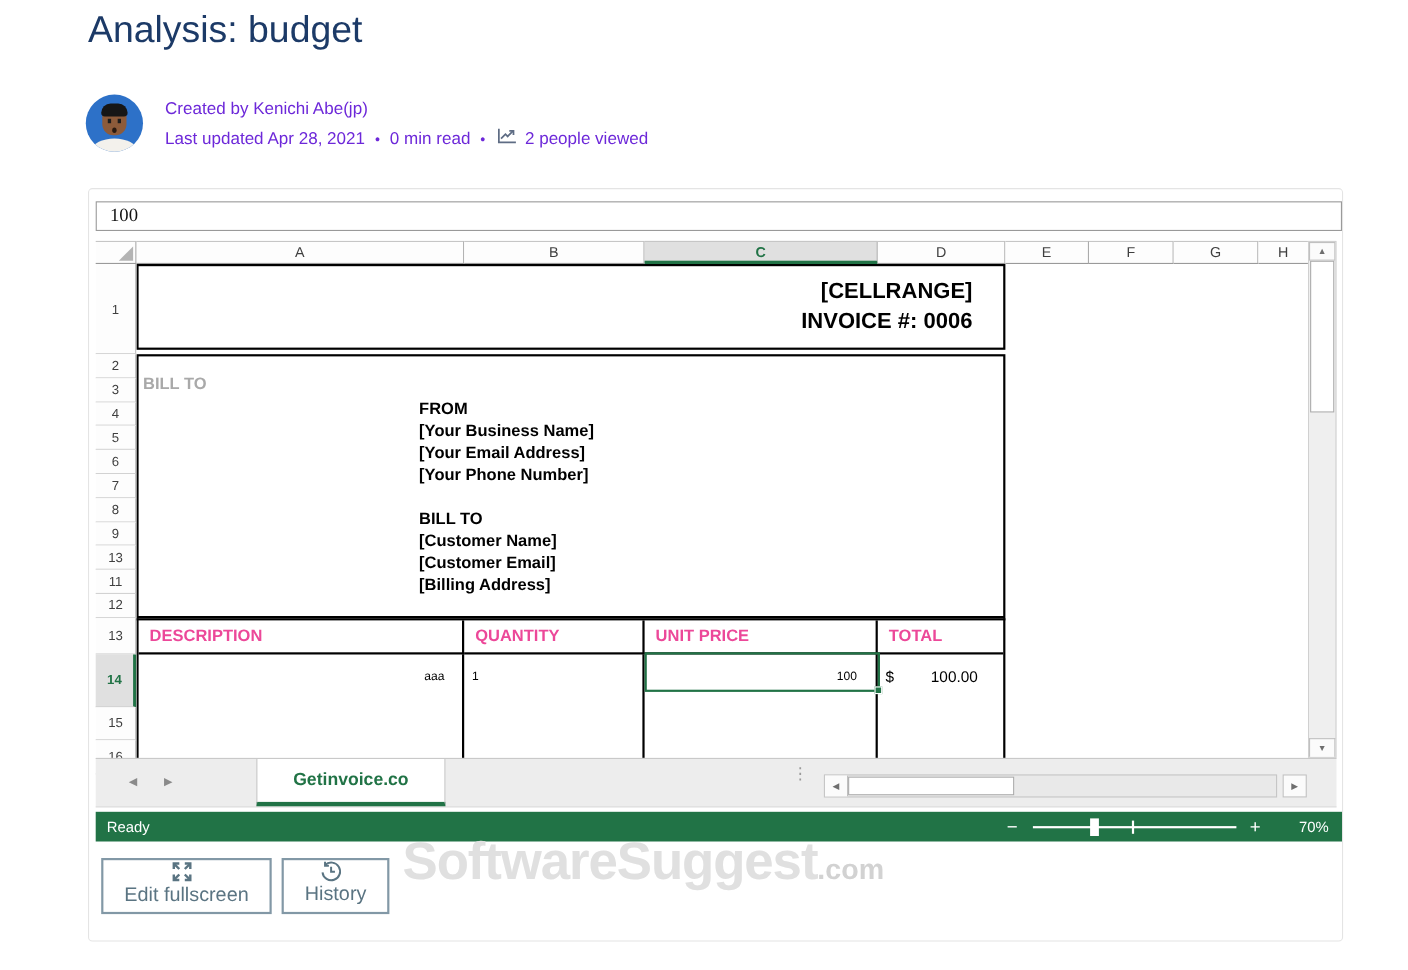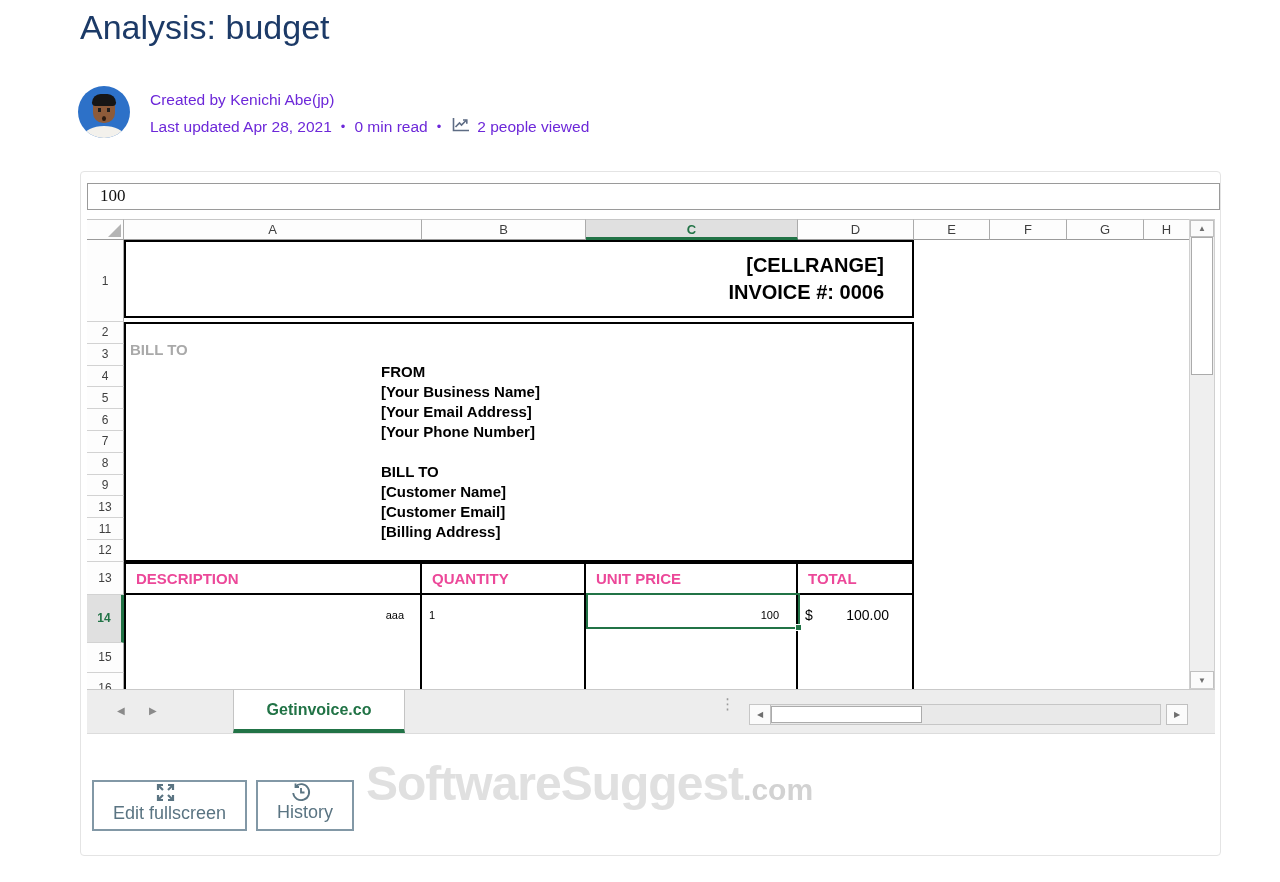--- a/index.html
+++ b/index.html
@@ -135,21 +135,21 @@
                 background:#fff; }
   .zoom-tick { position:absolute; left:90px; top:-5px; width:1.5px; height:12px;
                background:#fff; }
   .zoom-plus { font-size:17px; margin:0 22px 0 12px; }
   .zoom-pct { width:40px; text-align:right; }
 
   
   .watermark { position:absolute; left:285px; top:584px; z-index:0;
                font-weight:bold; color:#e0e0e0; font-size:48px; letter-spacing:-1px;
                white-space:nowrap; }
-  .watermark .suffix { font-size:30px; color:#d2d2d2; letter-spacing:0; }
+  .watermark .suffix { font-size:26px; color:#d2d2d2; letter-spacing:0; }
   .actions { position:absolute; left:11px; top:608px; display:flex; gap:9px; z-index:1; }
   .btn { height:51px; background:#fff; border:2px solid #8298a6; color:#5a7482;
          font-size:18px; display:flex; align-items:center; padding:0 19px;
          font-family:"Liberation Sans", sans-serif; cursor:pointer;flex-direction:column; }
   .btn svg { margin-right:9px; }
 </style>
 </head>
 <body>
 
 <div class="page">
@@ -290,20 +290,32 @@
         <div class="hs-btn">
             <span>◀</span>
           </div>
         <div class="hs-thumb"></div>
       </div>
       <div class="hs-right-btn">
           <span>▶</span>
         </div>
     </div>
 
+    <div class="status-bar">
+      <span class="status-left">Ready</span>
+      <div class="zoom-ctl">
+        <span class="zoom-minus">−</span>
+        <div class="zoom-track">
+          <div class="zoom-thumb"></div>
+          <div class="zoom-tick"></div>
+        </div>
+        <span class="zoom-plus">+</span>
+        <span class="zoom-pct">70%</span>
+      </div>
+    </div>
 
     <div class="watermark"><span>SoftwareSuggest</span><span class="suffix">.com</span></div>
 
     <div class="actions">
       <button class="btn">
         <svg width="21" height="21" viewBox="0 0 21 21" fill="none" stroke="#5a7482" stroke-width="2.2">
           <path d="M3 8 V3 H8"></path>
             <path d="M13 3 H18 V8"></path>
             <path d="M18 13 V18 H13"></path>
             <path d="M8 18 H3 V13"></path>

